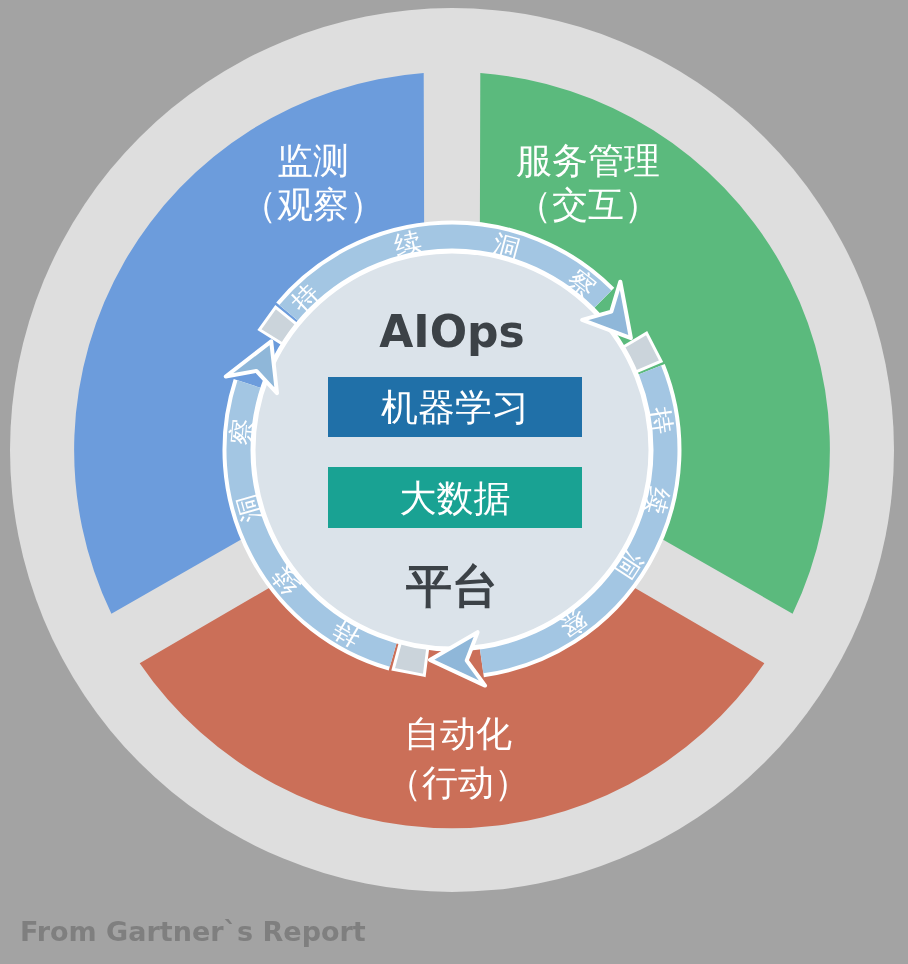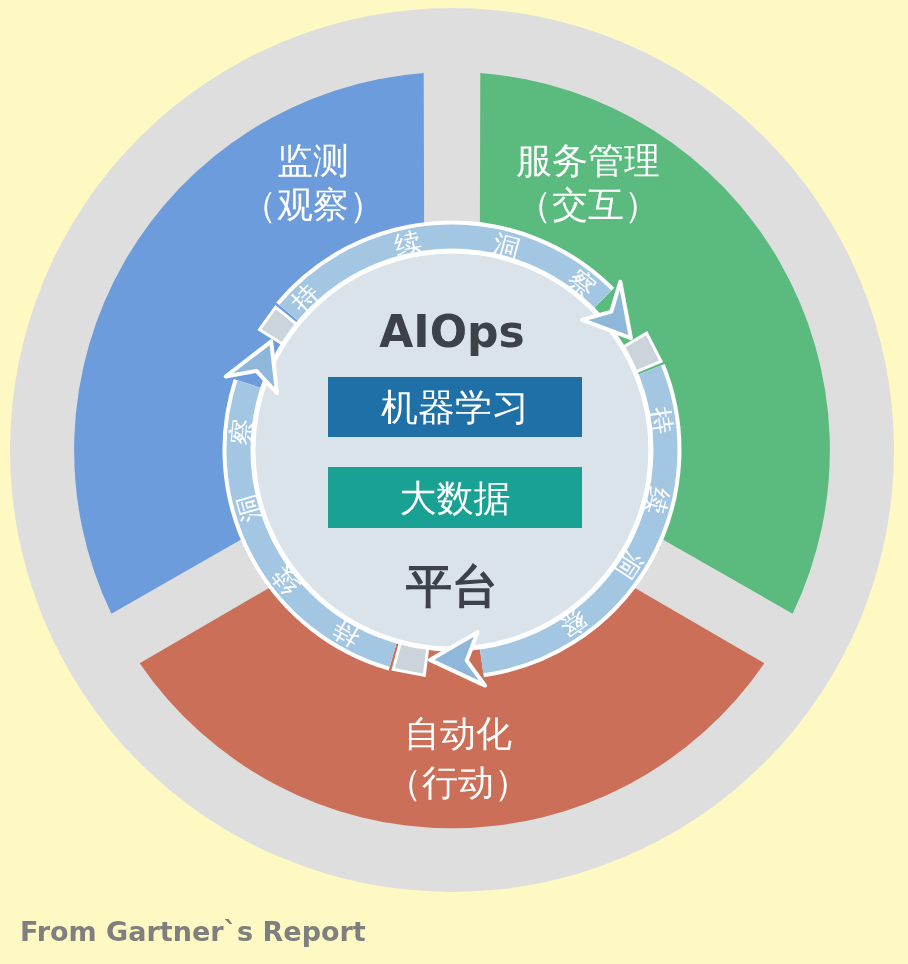--- a/index.html
+++ b/index.html
@@ -1,19 +1,19 @@
 <!DOCTYPE html>
 <html><head>
 <meta charset="utf-8">
 <style>
   html,body{margin:0;padding:0;background:#ffffff;}
   .stage{
     position:relative;
     width:908px;height:964px;
-    background:#fef9c3;
+    background:#a3a3a3;
     font-family:"DejaVu Sans","Liberation Sans",sans-serif;
     overflow:hidden;
   }
   svg{position:absolute;left:0;top:0;}
   .sector-label{font-size:36px;fill:#ffffff;}
   .ring-char{font-size:27px;fill:#ffffff;}
   .center-title{font-size:44px;font-weight:bold;}
   .box-text{font-size:37px;fill:#ffffff;}
   .platform-text{font-size:46px;font-weight:600;}
   .caption-text{font-size:27px;font-weight:bold;}

